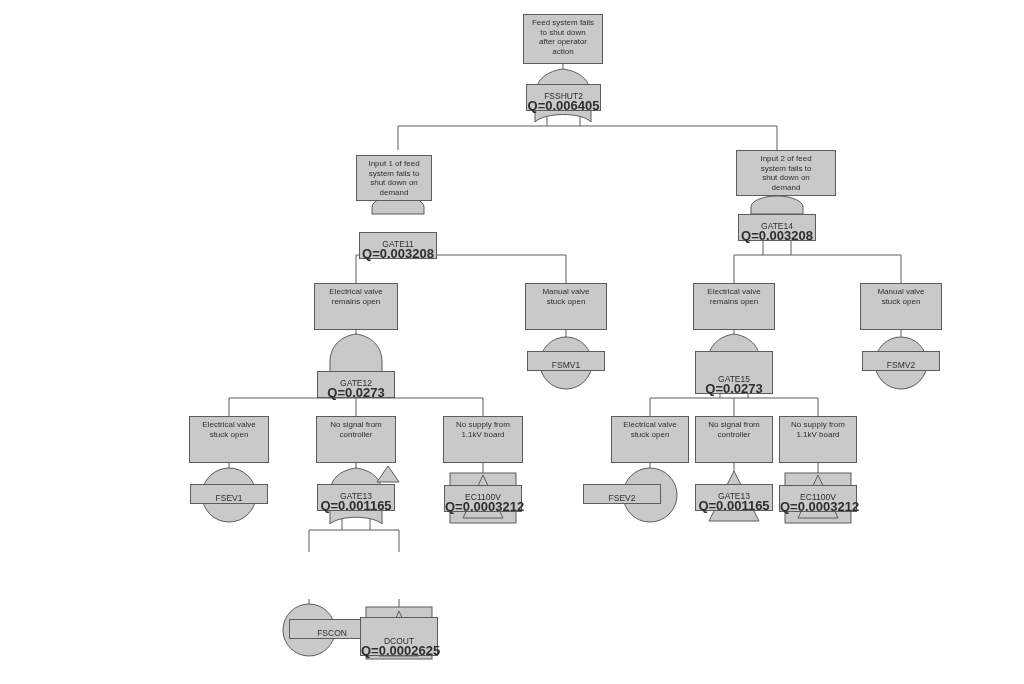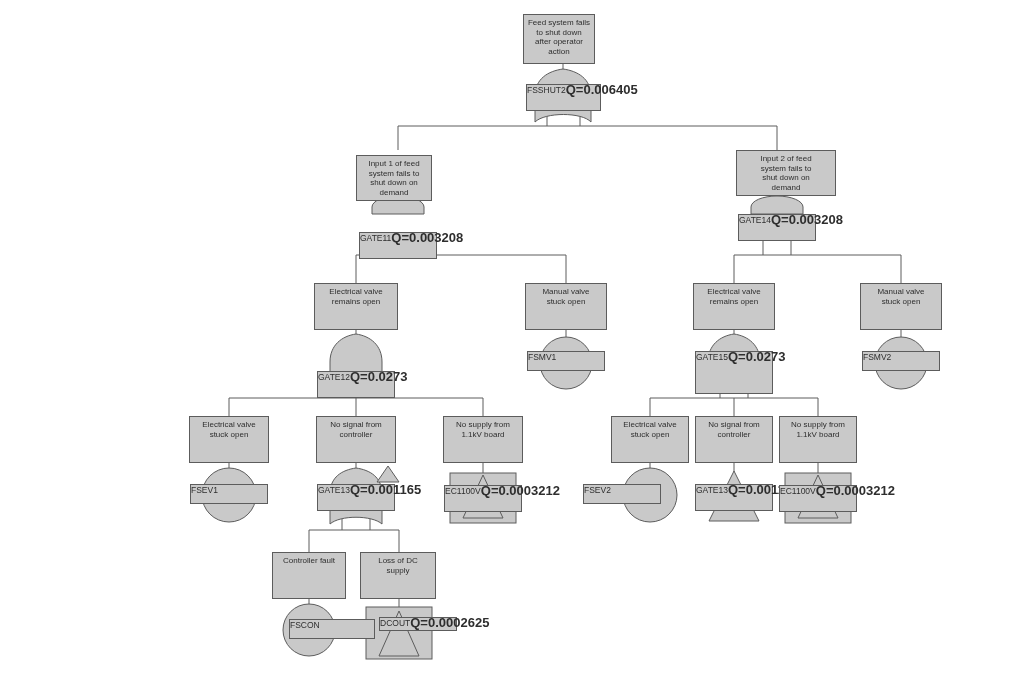--- a/index.html
+++ b/index.html
@@ -8,22 +8,22 @@
     font-family:"Liberation Sans",sans-serif;color:#2e2e2e;overflow:hidden;
   }
   svg.layer{position:absolute;left:0;top:0;width:1024px;height:684px;}
   .evbox{
     position:absolute;background:#c9c9c9;border:1px solid #5c5c5c;
     font-size:8px;line-height:9.5px;text-align:center;white-space:pre-line;
     padding-top:3px;box-sizing:border-box;color:#2e2e2e;
   }
   .symlbl{
     position:absolute;background:#c9c9c9;border:1px solid #5c5c5c;
-    text-align:center;box-sizing:border-box;display:flex;
-    justify-content:flex-start;color:#2e2e2e;
+    text-align:center;box-sizing:border-box;display:flex;flex-direction:column;
+    justify-content:flex-end;color:#2e2e2e;
   }
   .symlbl .nm{font-size:8.5px;line-height:10px;}
   .symlbl .qv{font-size:13px;line-height:9px;font-weight:bold;}
   .shape{fill:#c9c9c9;stroke:#5c5c5c;stroke-width:1;}
   .wire{fill:none;stroke:#5c5c5c;stroke-width:1;}
 </style>
 </head>
 <body>
 
 <div class="canvas">
@@ -94,21 +94,21 @@
     </g>
     <g>
       <circle class="shape" cx="309" cy="630" r="26"></circle>
     </g>
     <g>
       <rect class="shape" x="366" y="607" width="66" height="52"></rect>
       <polygon class="shape" points="379,656 419,656 399,611"></polygon>
     </g>
   </svg>
 
-  <div class="evbox" style="left:523px;top:14px;width:72px;height:50px"><span>Feed system fails
+  <div class="evbox" style="left:523px;top:14px;width:80px;height:50px"><span>Feed system fails
 to shut down
 after operator
 action</span></div>
   <div class="evbox" style="left:356px;top:155px;width:76px;height:46px"><span>Input 1 of feed
 system fails to
 shut down on
 demand</span></div>
   <div class="evbox" style="left:736px;top:150px;width:100px;height:46px"><span>Input 2 of feed
 system fails to
 shut down on
@@ -126,23 +126,20 @@
   <div class="evbox" style="left:316px;top:416px;width:80px;height:47px"><span>No signal from
 controller</span></div>
   <div class="evbox" style="left:443px;top:416px;width:80px;height:47px"><span>No supply from
 1.1kV board</span></div>
   <div class="evbox" style="left:611px;top:416px;width:78px;height:47px"><span>Electrical valve
 stuck open</span></div>
   <div class="evbox" style="left:695px;top:416px;width:78px;height:47px"><span>No signal from
 controller</span></div>
   <div class="evbox" style="left:779px;top:416px;width:78px;height:47px"><span>No supply from
 1.1kV board</span></div>
-  <div class="evbox" style="left:272px;top:552px;width:74px;height:47px"><span>Controller fault</span></div>
-  <div class="evbox" style="left:360px;top:552px;width:76px;height:47px"><span>Loss of DC
-supply</span></div>
 
   <div class="symlbl" style="left:526px;top:84px;width:75px;height:27px">
     <span class="nm">FSSHUT2</span>
     <span class="qv">Q=0.006405</span>
   </div>
   <div class="symlbl" style="left:359px;top:232px;width:78px;height:27px">
     <span class="nm">GATE11</span>
     <span class="qv">Q=0.003208</span>
   </div>
   <div class="symlbl" style="left:738px;top:214px;width:78px;height:27px">
@@ -181,18 +178,18 @@
     <span class="nm">GATE13</span>
     <span class="qv">Q=0.001165</span>
   </div>
   <div class="symlbl" style="left:779px;top:485px;width:78px;height:27px">
     <span class="nm">EC1100V</span>
     <span class="qv">Q=0.0003212</span>
   </div>
   <div class="symlbl" style="left:289px;top:619px;width:86px;height:20px">
     <span class="nm">FSCON</span>
   </div>
-  <div class="symlbl" style="left:379px;top:617px;width:78px;height:14px">
+  <div class="symlbl" style="left:360px;top:617px;width:78px;height:39px">
     <span class="nm">DCOUT</span>
     <span class="qv">Q=0.0002625</span>
   </div>
 
 </div>
 
 </body></html>

